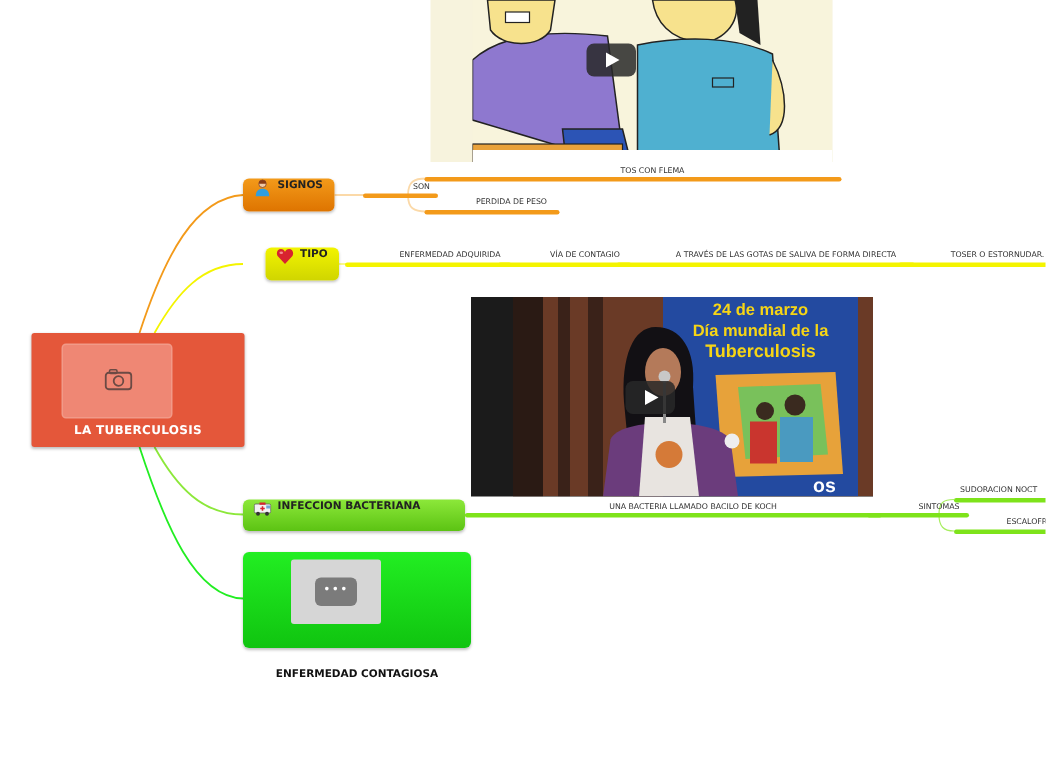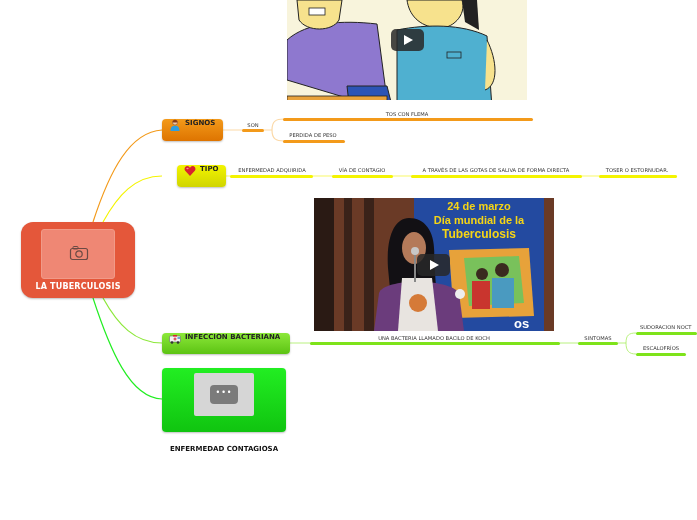--- a/index.html
+++ b/index.html
@@ -1,31 +1,31 @@
 <!DOCTYPE html>
 <html><head>
 <meta charset="utf-8">
 <style>
   html, body { margin:0; padding:0; }
   body { width:697px; height:520px; background:#ffffff; position:relative; overflow:hidden; font-family:"DejaVu Sans", "Liberation Sans", sans-serif; }
-  .abs { position:absolute; }
+  .abs { position:absolute;padding-left:28px; }
   svg.conn { position:absolute; left:0; top:0; width:697px; height:520px; pointer-events:none; }
 
   
-  .central { left:21px; top:222px; width:114px; height:76px; background:#e4573a; border-radius:12px; box-shadow:0 1px 2px rgba(0,0,0,.25); }
+  .central { left:21px; top:222px; width:114px; height:76px; background:#e4573a; border-radius:2px; box-shadow:0 1px 2px rgba(0,0,0,.25); }
   .central .thumb { position:absolute; left:20px; top:7px; width:74px; height:50px; background:#ef8774; border-radius:3px; border:1px solid #f19a88; box-sizing:border-box; }
   .central .thumb svg { position:absolute; left:27px; top:15px; }
   .central .label { position:absolute; left:0; right:0; top:60px; text-align:center; color:#fff; font-weight:bold; font-size:8px; letter-spacing:0.2px; }
 
   
   .topic { border-radius:4px; box-shadow:0 1px 2px rgba(0,0,0,.25); display:flex; align-items:flex-start; gap:4px; padding:0 7px; box-sizing:border-box; font-weight:bold; font-size:7px; color:#222; }
   .topic .ico { width:12px; height:12px; display:inline-block; }
   .signos { left:162px; top:119px; width:61px; height:22px; background:linear-gradient(#f39a1a,#de7400); }
   .tipo { left:177px; top:165px; width:49px; height:22px; background:linear-gradient(#f2f400,#d0d500); }
-  .infeccion { left:162px; top:333px; width:128px; height:21px; background:linear-gradient(#8ce83a,#5cc313); }
+  .infeccion { left:162px; top:333px; width:148px; height:21px; background:linear-gradient(#8ce83a,#5cc313); }
   .contagiosa { left:162px; top:368px; width:124px; height:64px; background:linear-gradient(#22ee22,#10c410); border-radius:4px; box-shadow:0 1px 2px rgba(0,0,0,.25); }
   .contagiosa .thumb { position:absolute; left:32px; top:5px; width:60px; height:43px; background:#d6d6d6; border-radius:2px; }
   .contagiosa .thumb .dots { position:absolute; left:16px; top:12px; width:28px; height:19px; background:#7b7b7b; border-radius:4px; color:#fff; font-size:8px; text-align:center; line-height:16px; letter-spacing:1px; }
   .contagiosa .label { position:absolute; left:0; right:0; top:51px; text-align:center; font-size:7px; font-weight:bold; color:#111;margin-top:26px; }
 
   
   .sub { font-size:5.2px; color:#333; white-space:nowrap; text-align:center; }
   .bar { height:3px; border-radius:1.5px; }
   .orange { background:#f39a1a; }
   .yellow { background:#f4f400; }

